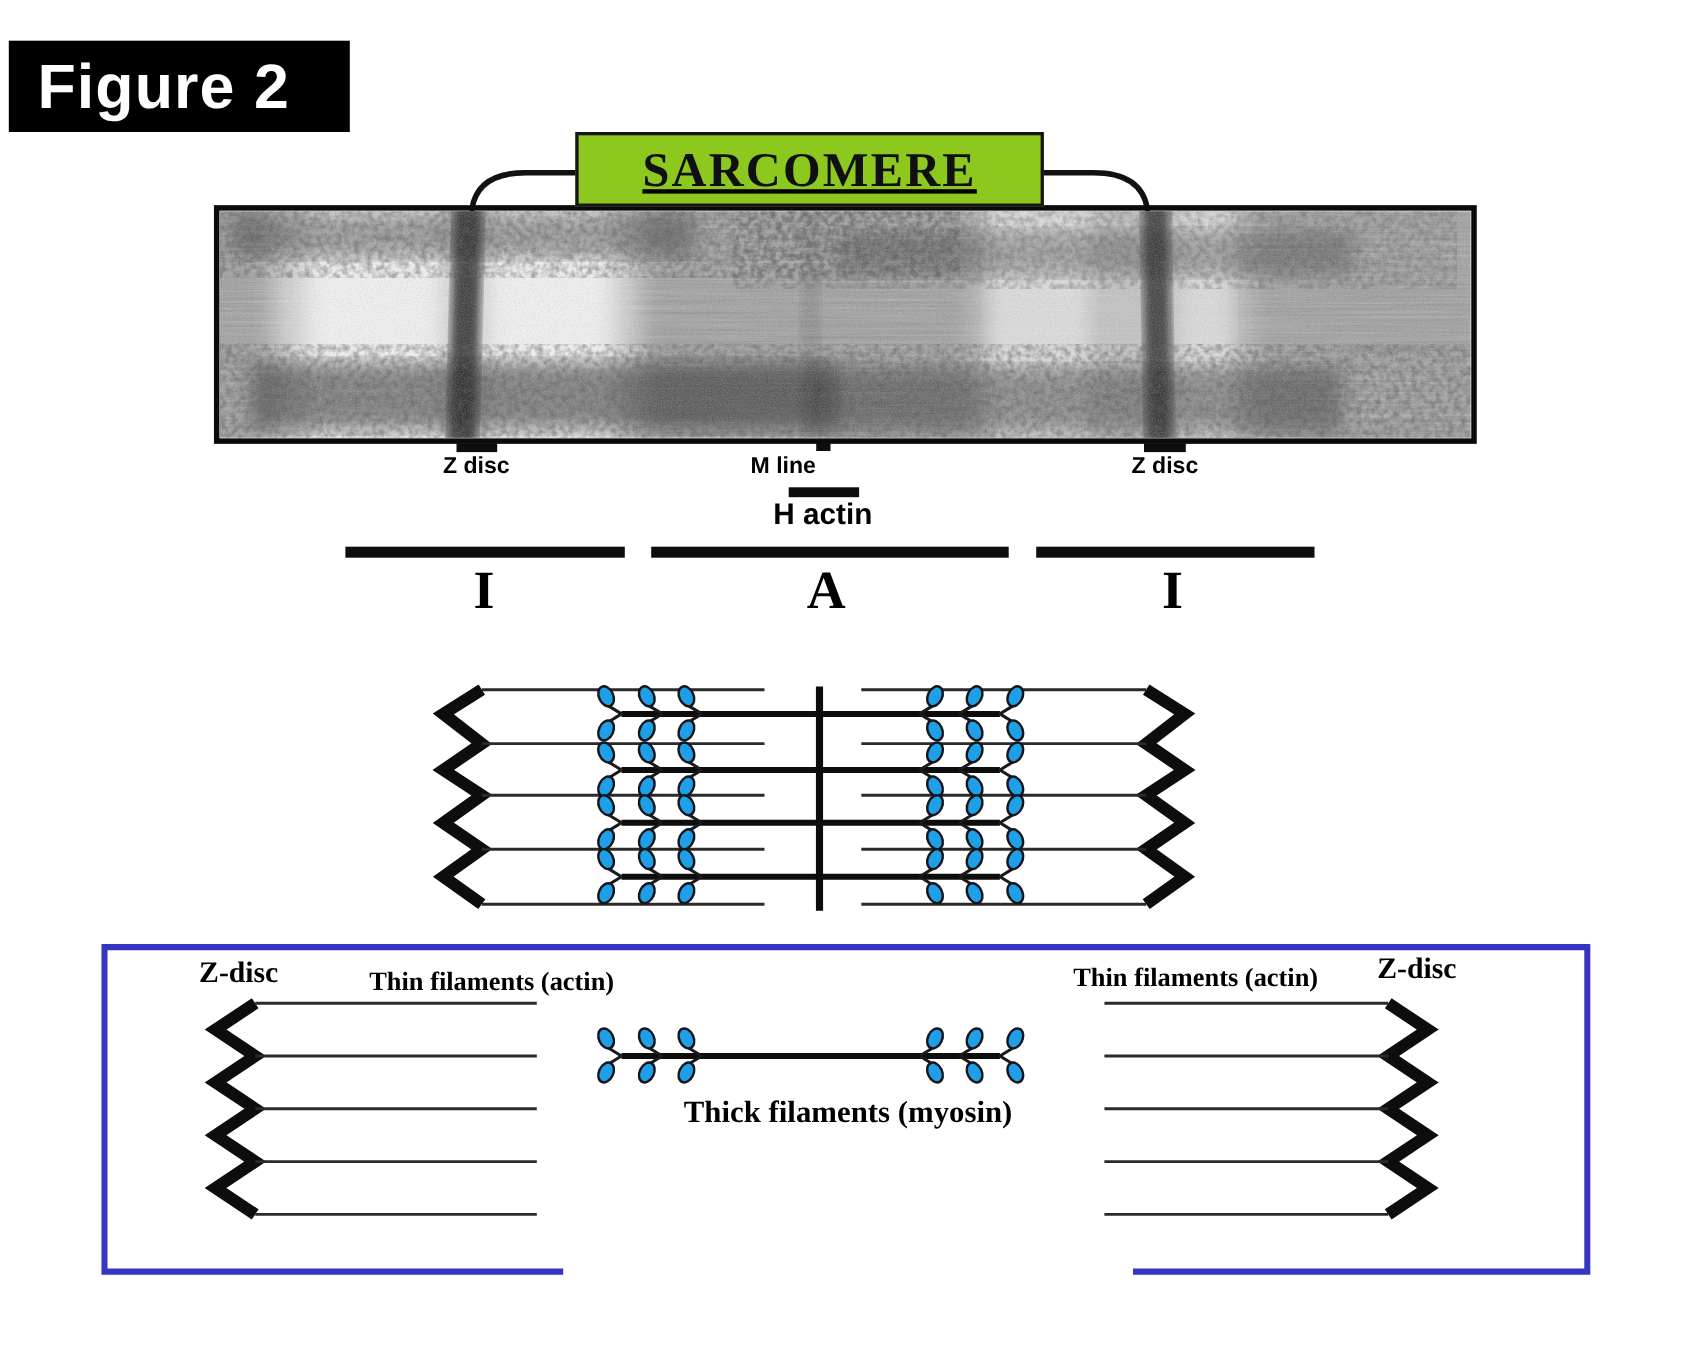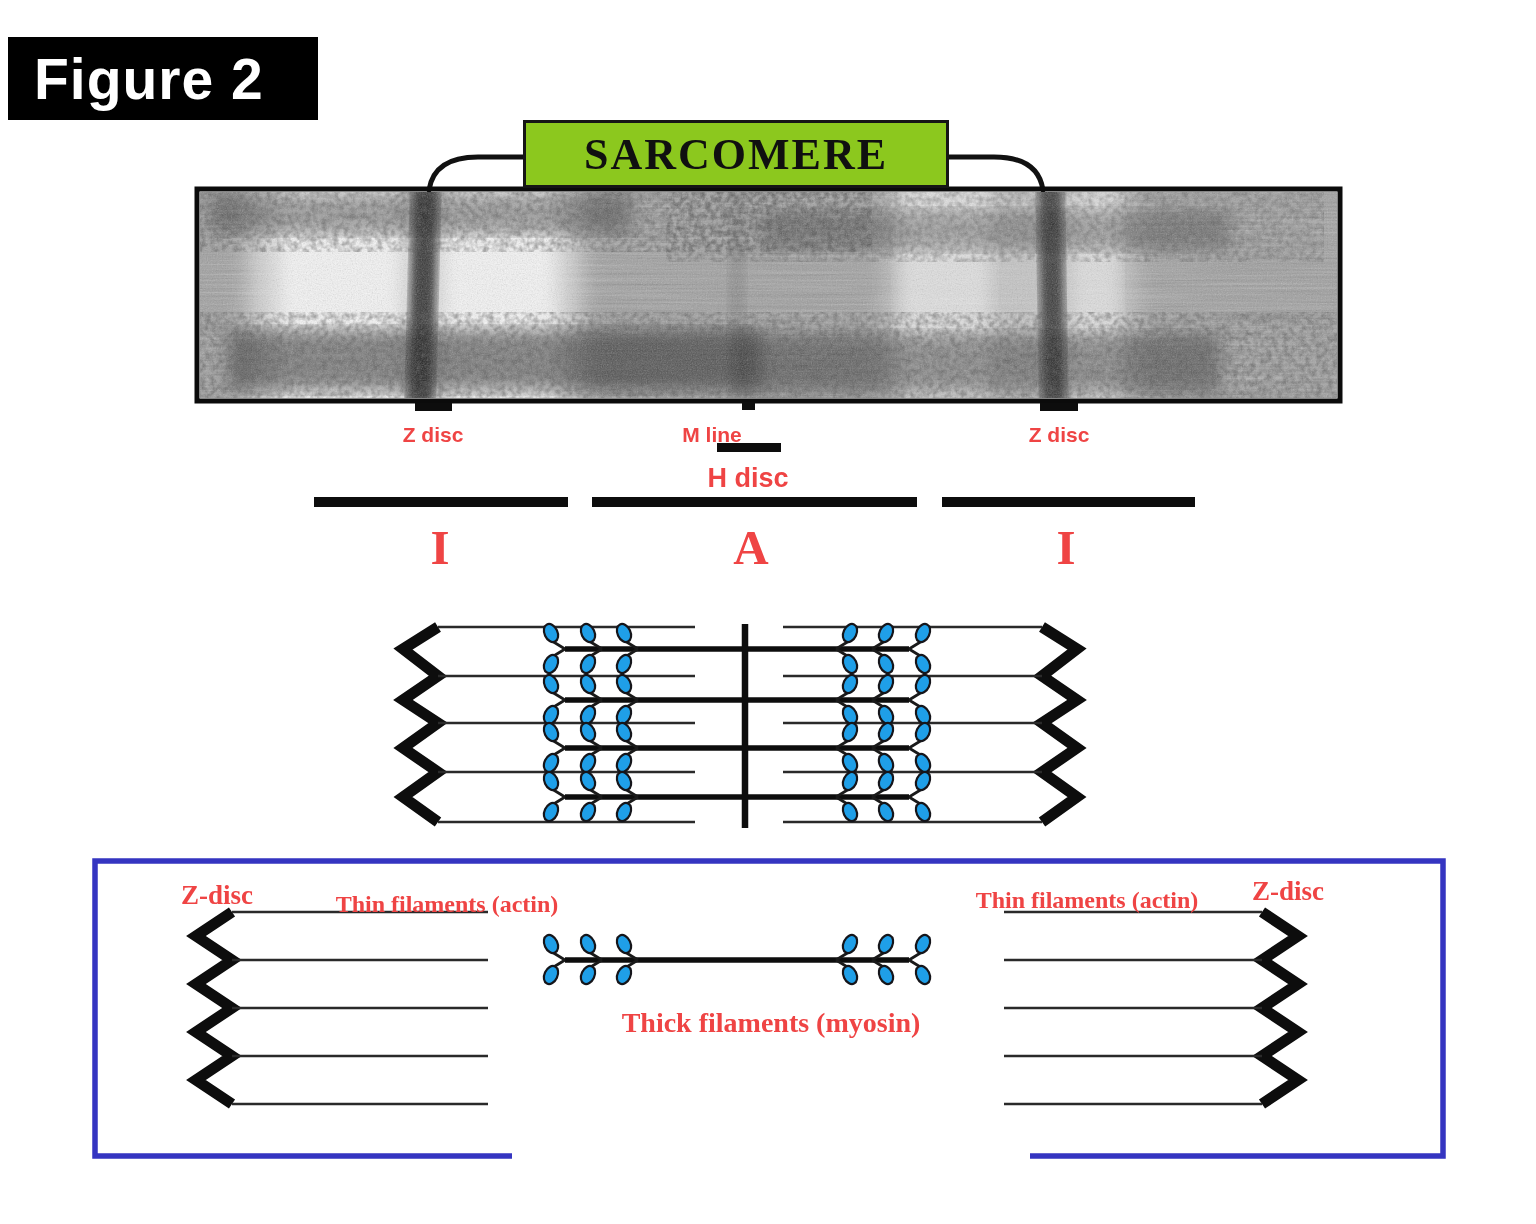--- a/index.html
+++ b/index.html
@@ -3,30 +3,30 @@
 <meta charset="utf-8">
 <style>
   :root{
     --sarcomere-green:#8CC81E;
     --box-blue:#3535C1;
     --myosin-head-blue:#1F9FE8;
   }
   html,body{margin:0;padding:0;background:#fff;}
   .canvas{position:relative;width:1536px;height:1224px;background:#fff;overflow:hidden;}
   .art{position:absolute;left:0;top:0;}
-  .t{position:absolute;white-space:nowrap;line-height:1;color:#ef4444;margin-top:11px;}
+  .t{position:absolute;white-space:nowrap;line-height:1;color:#000000;}
   .ctr{transform:translateX(-50%);}
   .serifB{font-family:"Liberation Serif","DejaVu Serif",serif;font-weight:700;}
   .sansB{font-family:"Liberation Sans","DejaVu Sans",sans-serif;font-weight:700;}
   .figure-badge{position:absolute;left:8px;top:37px;width:310px;height:83px;background:#000;
     display:flex;align-items:center;padding-left:26px;box-sizing:border-box;}
   .figure-badge span{color:#fff;font-size:57px;letter-spacing:1px;}
   .sarc-box{position:absolute;left:523px;top:120px;width:426px;height:68px;
     background:var(--sarcomere-green);border:3px solid #161616;box-sizing:border-box;
-    display:flex;align-items:center;justify-content:center;}
+    display:flex;align-items:center;justify-content:center;text-decoration:underline;}
   .sarc-box span{font-size:44px;letter-spacing:2px;color:#101010;}
   .stalk{stroke:#1a1a1a;stroke-width:2.8;fill:none;}
   .head{fill:var(--myosin-head-blue);stroke:#15151a;stroke-width:2.2;}
   .thin{stroke:#2a2a2a;stroke-width:2.6;}
   .thick{stroke:#0d0d0d;stroke-width:5.5;}
   .zig{stroke:#0d0d0d;stroke-width:11;fill:none;stroke-miterlimit:12;}
   .bracket{stroke:#111;stroke-width:5;fill:none;stroke-linecap:round;}
   .bluebox{stroke:var(--box-blue);stroke-width:5.5;fill:none;stroke-miterlimit:12;}
   .bar{fill:#0d0d0d;}
 </style>
@@ -184,21 +184,21 @@
   <div class="figure-badge">
     <span class="sansB">Figure 2</span>
   </div>
 
   <div class="sarc-box">
     <span class="serifB">SARCOMERE</span>
   </div>
 
   <div class="t sansB ctr" style="left:433px;top:413px;font-size:21px;">Z disc</div>
   <div class="t sansB ctr" style="left:712px;top:413px;font-size:21px;">M line</div>
-  <div class="t sansB ctr" style="left:748px;top:454px;font-size:27px;">H disc</div>
+  <div class="t sansB ctr" style="left:748px;top:454px;font-size:27px;">H actin</div>
   <div class="t sansB ctr" style="left:1059px;top:413px;font-size:21px;">Z disc</div>
 
   <div class="t serifB ctr" style="left:440px;top:512px;font-size:49px;">I</div>
   <div class="t serifB ctr" style="left:751px;top:512px;font-size:49px;">A</div>
   <div class="t serifB ctr" style="left:1066px;top:512px;font-size:49px;">I</div>
 
   <div class="t serifB ctr" style="left:217px;top:871px;font-size:27px;">Z-disc</div>
   <div class="t serifB ctr" style="left:447px;top:881px;font-size:24px;">Thin filaments (actin)</div>
   <div class="t serifB ctr" style="left:1087px;top:877px;font-size:24px;">Thin filaments (actin)</div>
   <div class="t serifB ctr" style="left:1288px;top:867px;font-size:27px;">Z-disc</div>

